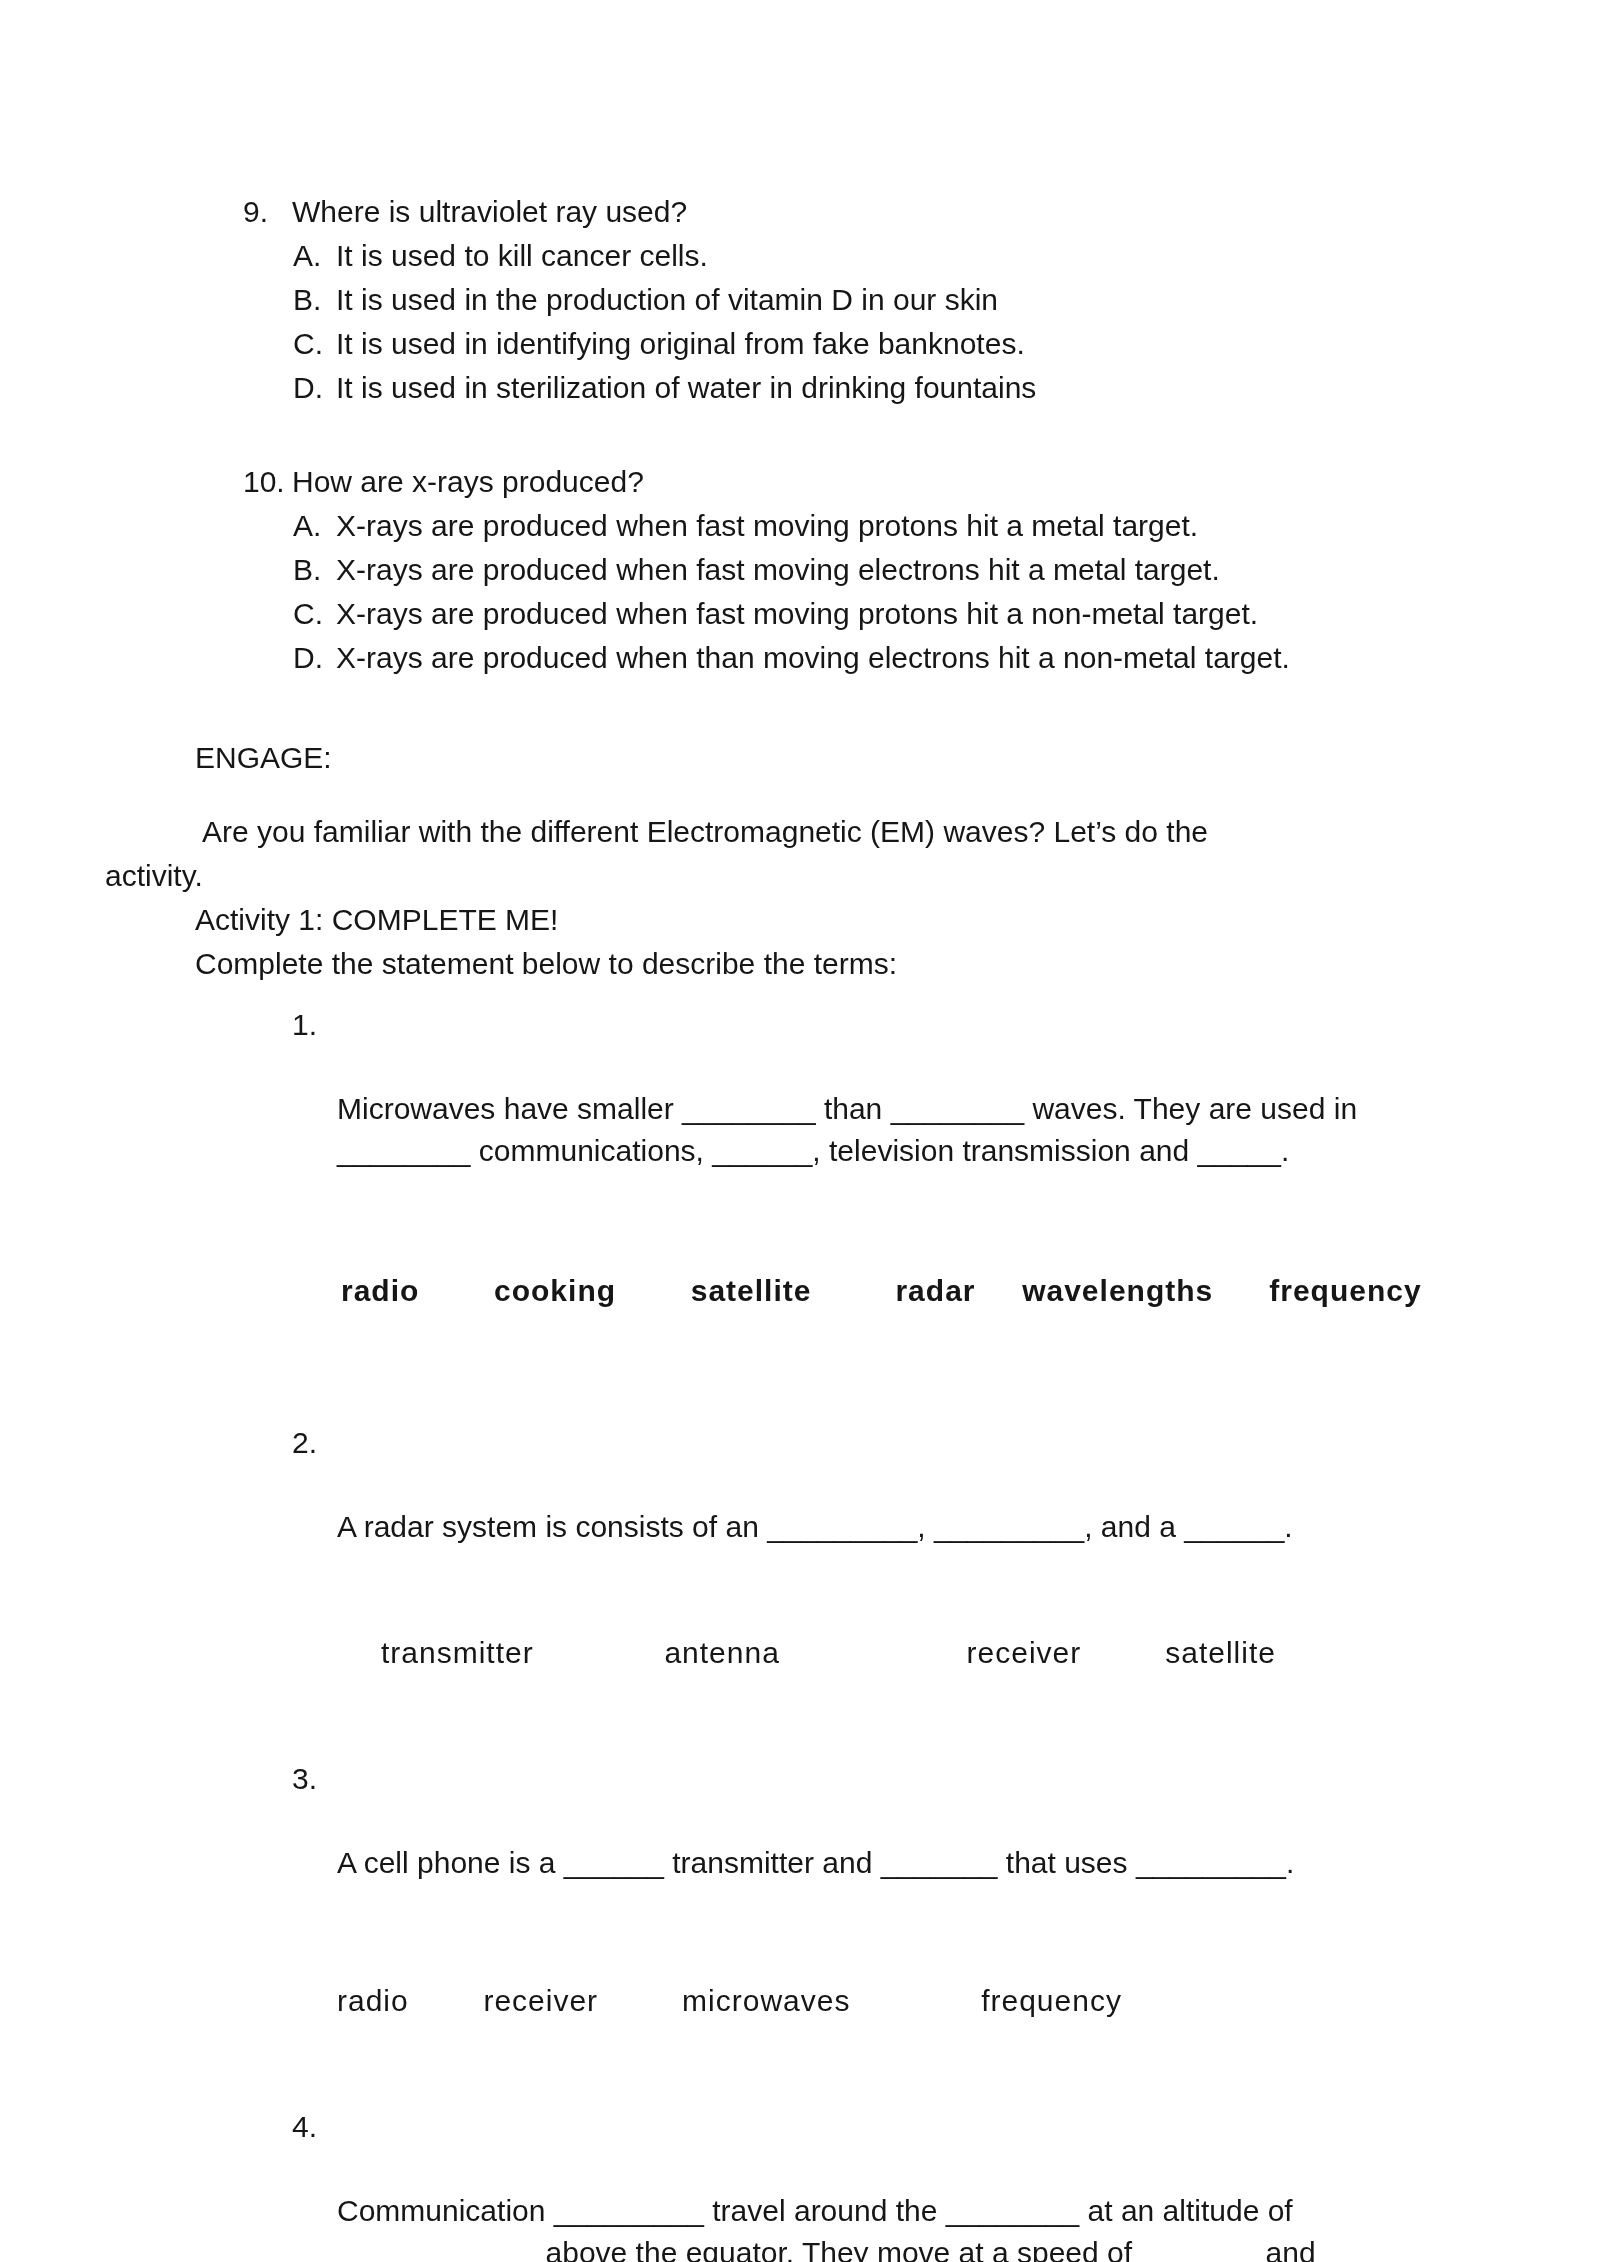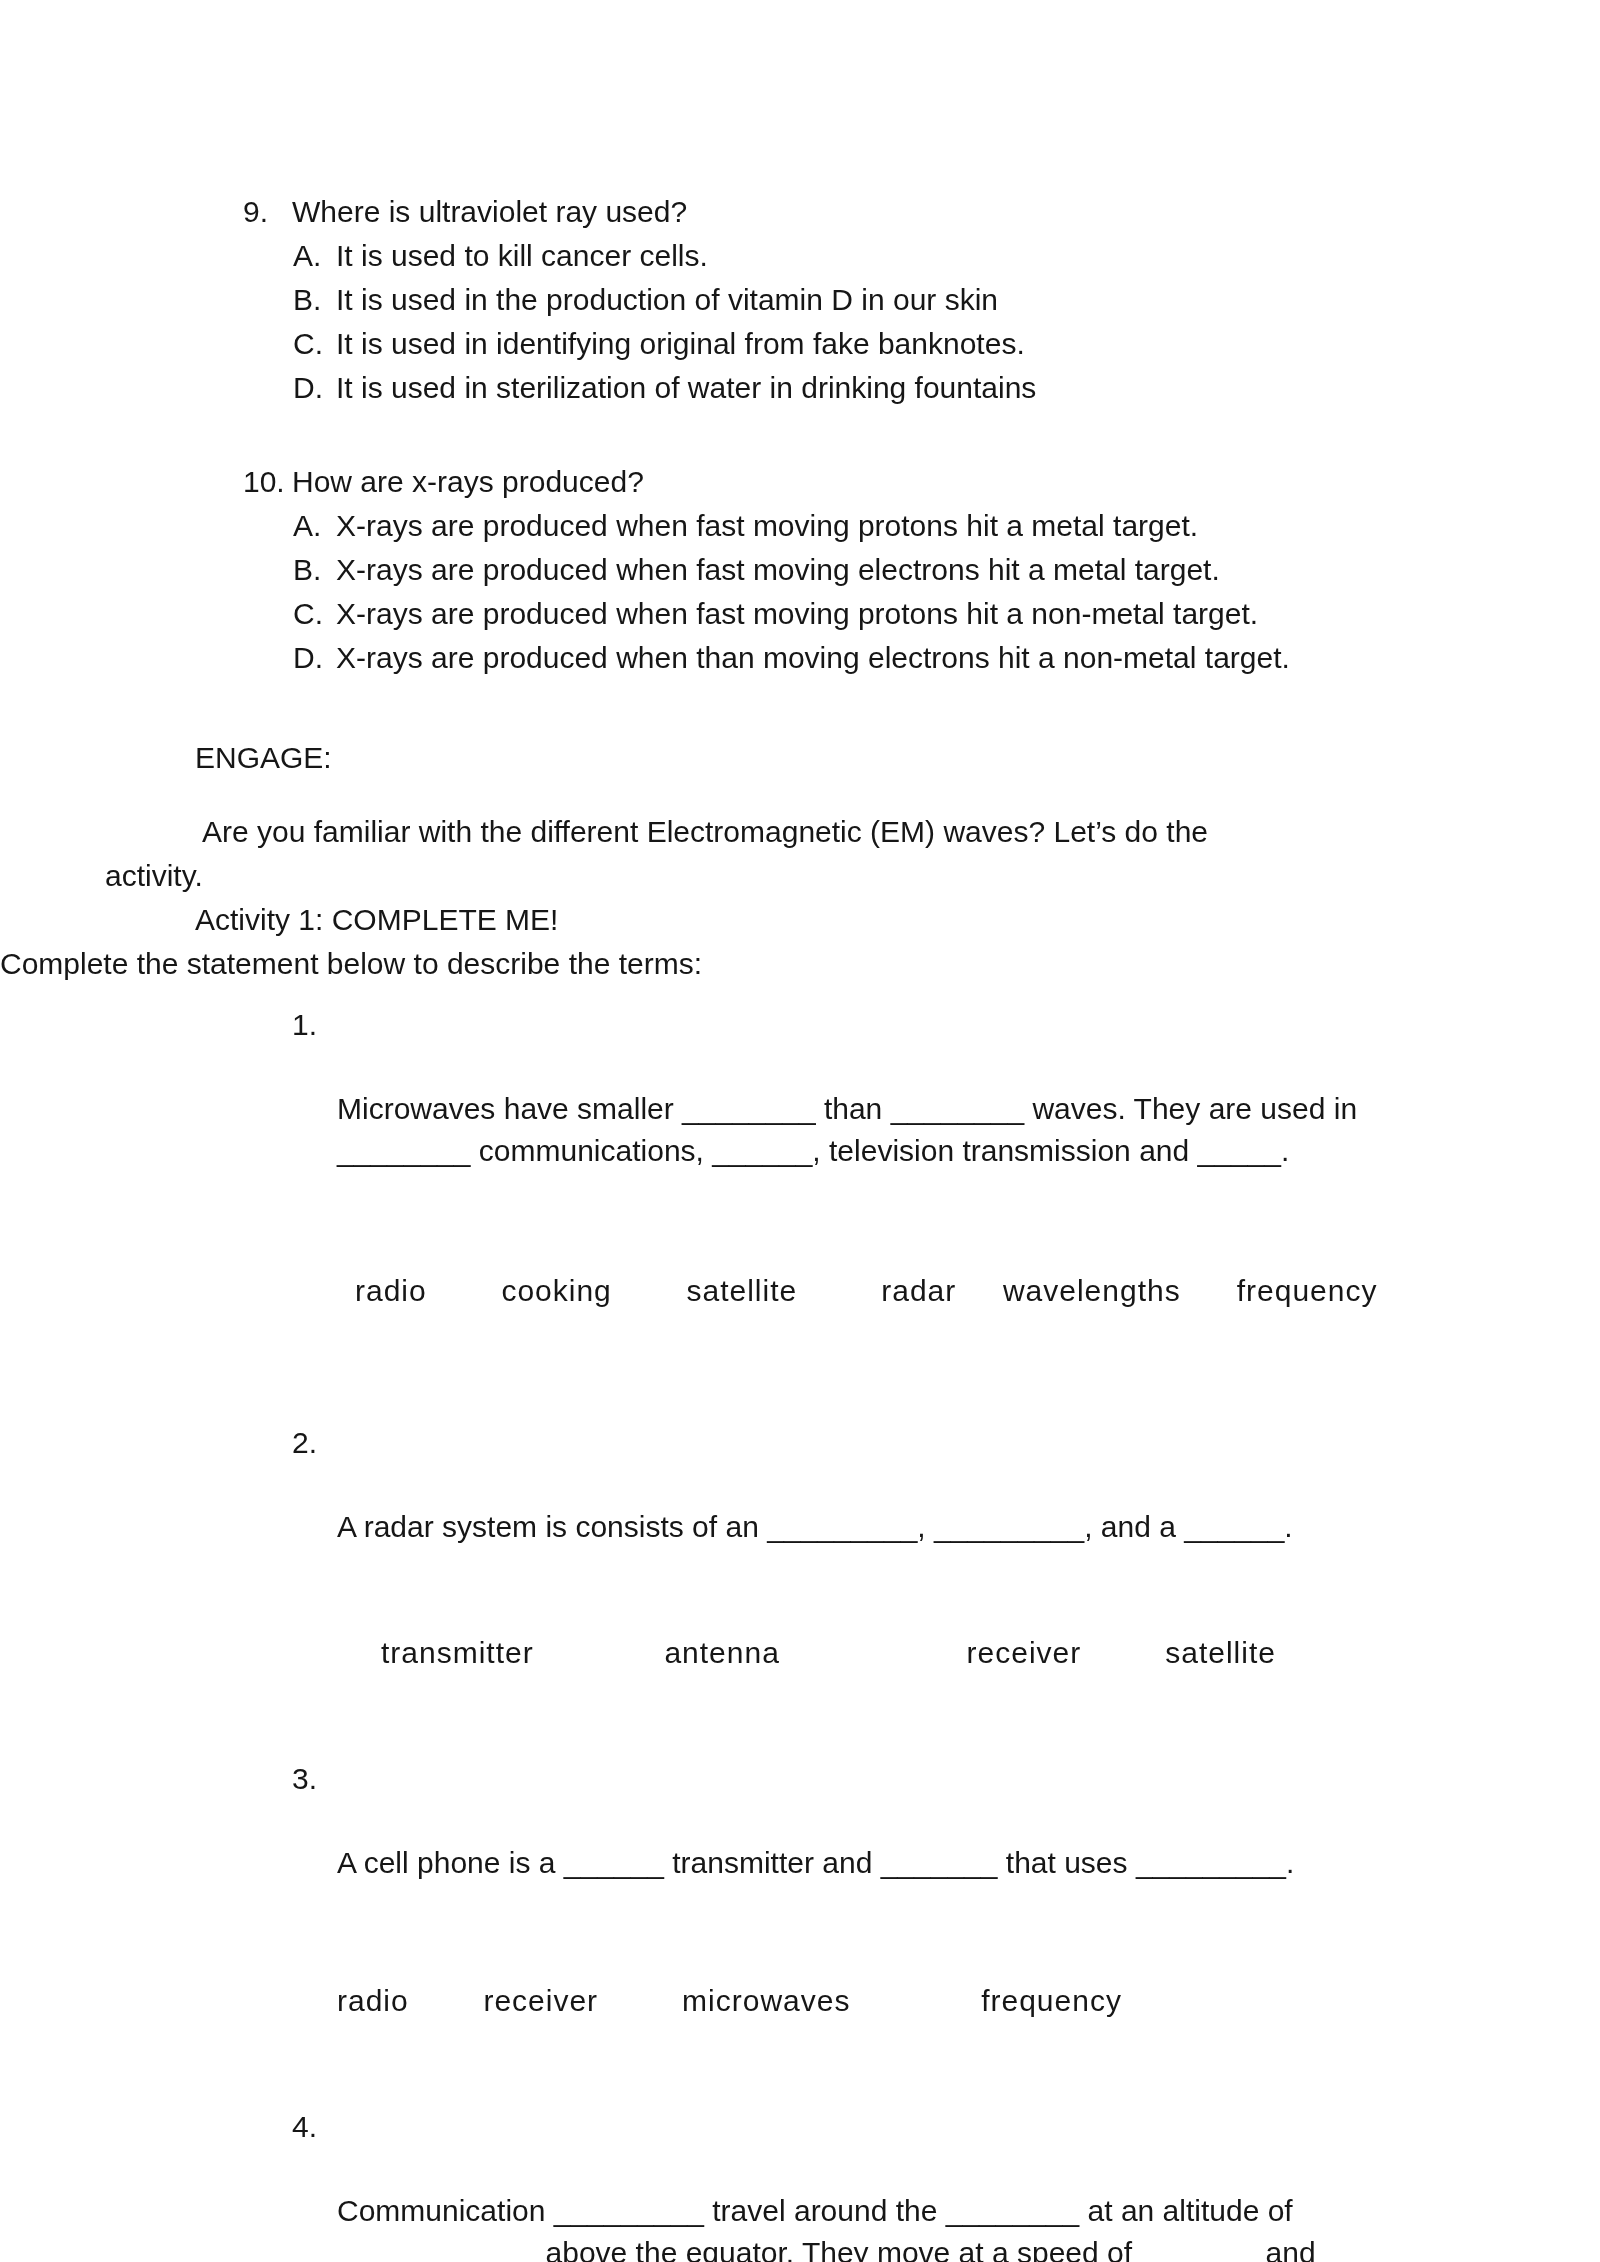--- a/index.html
+++ b/index.html
@@ -26,40 +26,40 @@
   .q10 { margin-top: 50px; }
 
   
   .engage-heading { margin: 56px 12px 0 195px; }
   .engage-paragraph {
     margin: 30px 195px 0 105px;
     text-indent: 97px;
     white-space: pre-line;
   }
   .engage-activity-title { margin-left: 195px; }
-  .engage-instruction { }
+  .engage-instruction { margin-left: 195px; }
 
   
   .items { margin-top: 18px; line-height: 42px; }
   .item { display: flex; align-items: flex-start; }
   .item .item-num { width: 45px; flex: 0 0 45px; margin-left: 292px; }
   .item-body { white-space: pre-wrap; max-width: 1120px; }
   .statement { white-space: pre-wrap; }
   .bank {
     white-space: pre-wrap;
     letter-spacing: 1px;
   }
   
   .item-1 .bank { margin-top: 14px; }
   .item-1 { margin-bottom: 26px; }
   .item-3 .bank { margin-top: 12px; }
   .item-5 .bank, .item-6 .bank, .item-7 .bank, .item-8 .bank, .item-9 .bank,
   .item-2 .bank { margin-top: 0; }
   .bank-indent-sm { margin-left: 44px; }
-  .bank-indent-xs { margin-left: 18px; }
+  .bank-indent-xs { margin-left: 4px; font-weight: bold; }
 </style>
 </head>
 <body>
 
 <div class="page">
   <div class="content">
 
     <div class="mc-block">
       <div class="mc-question">
         <span class="q-num">9.</span>

